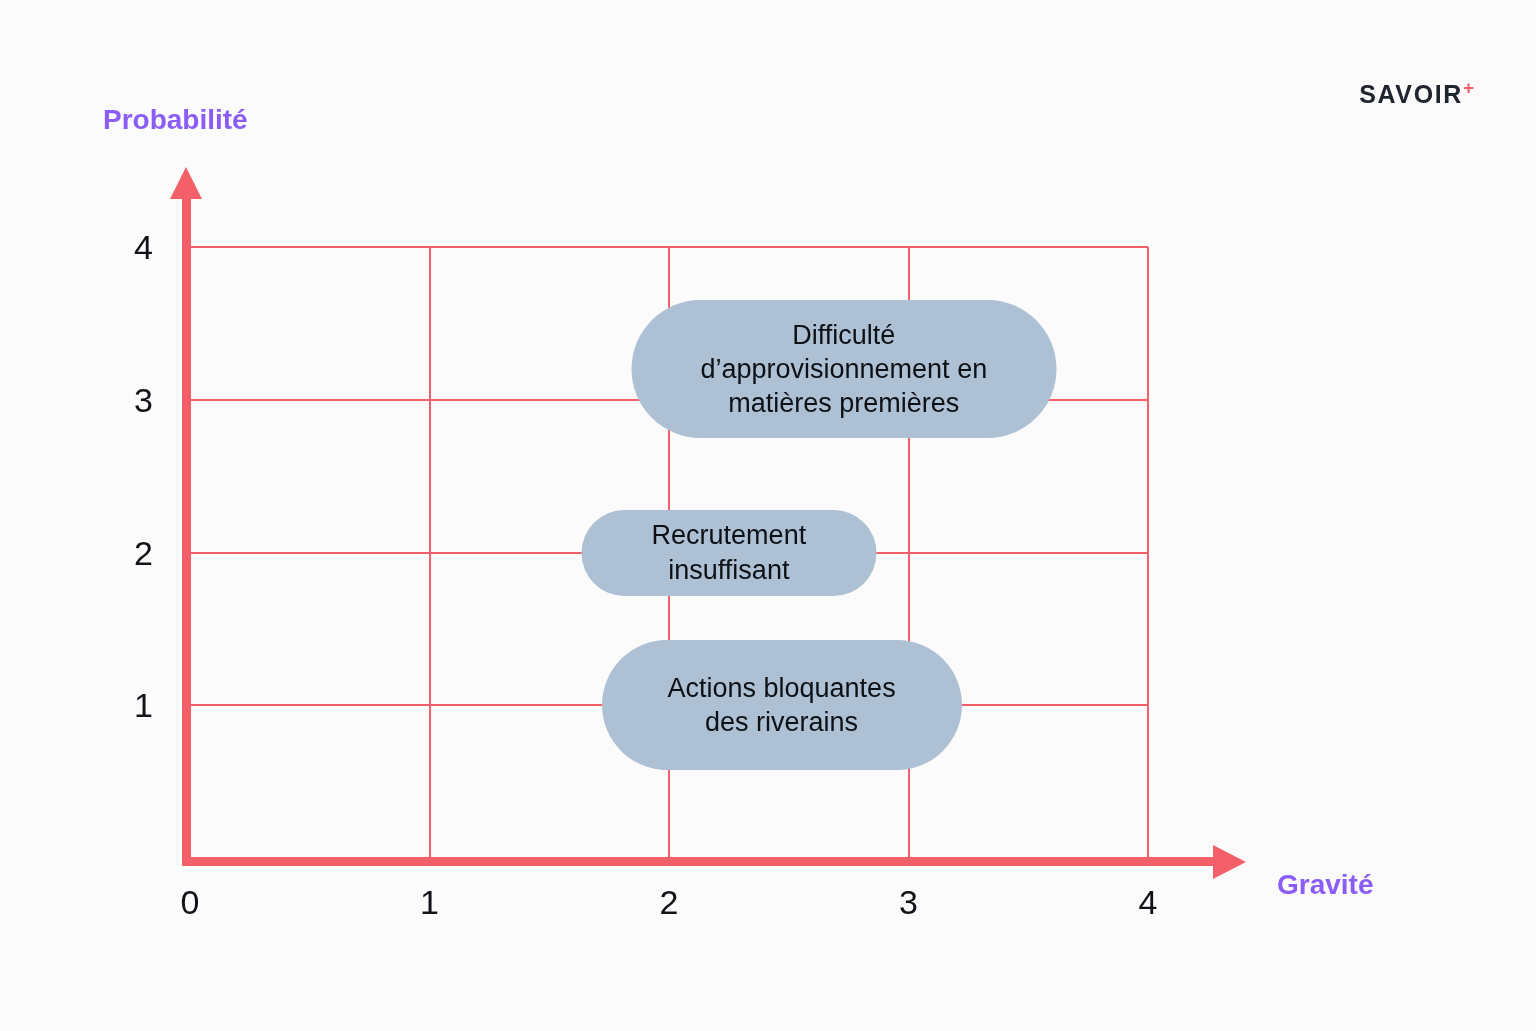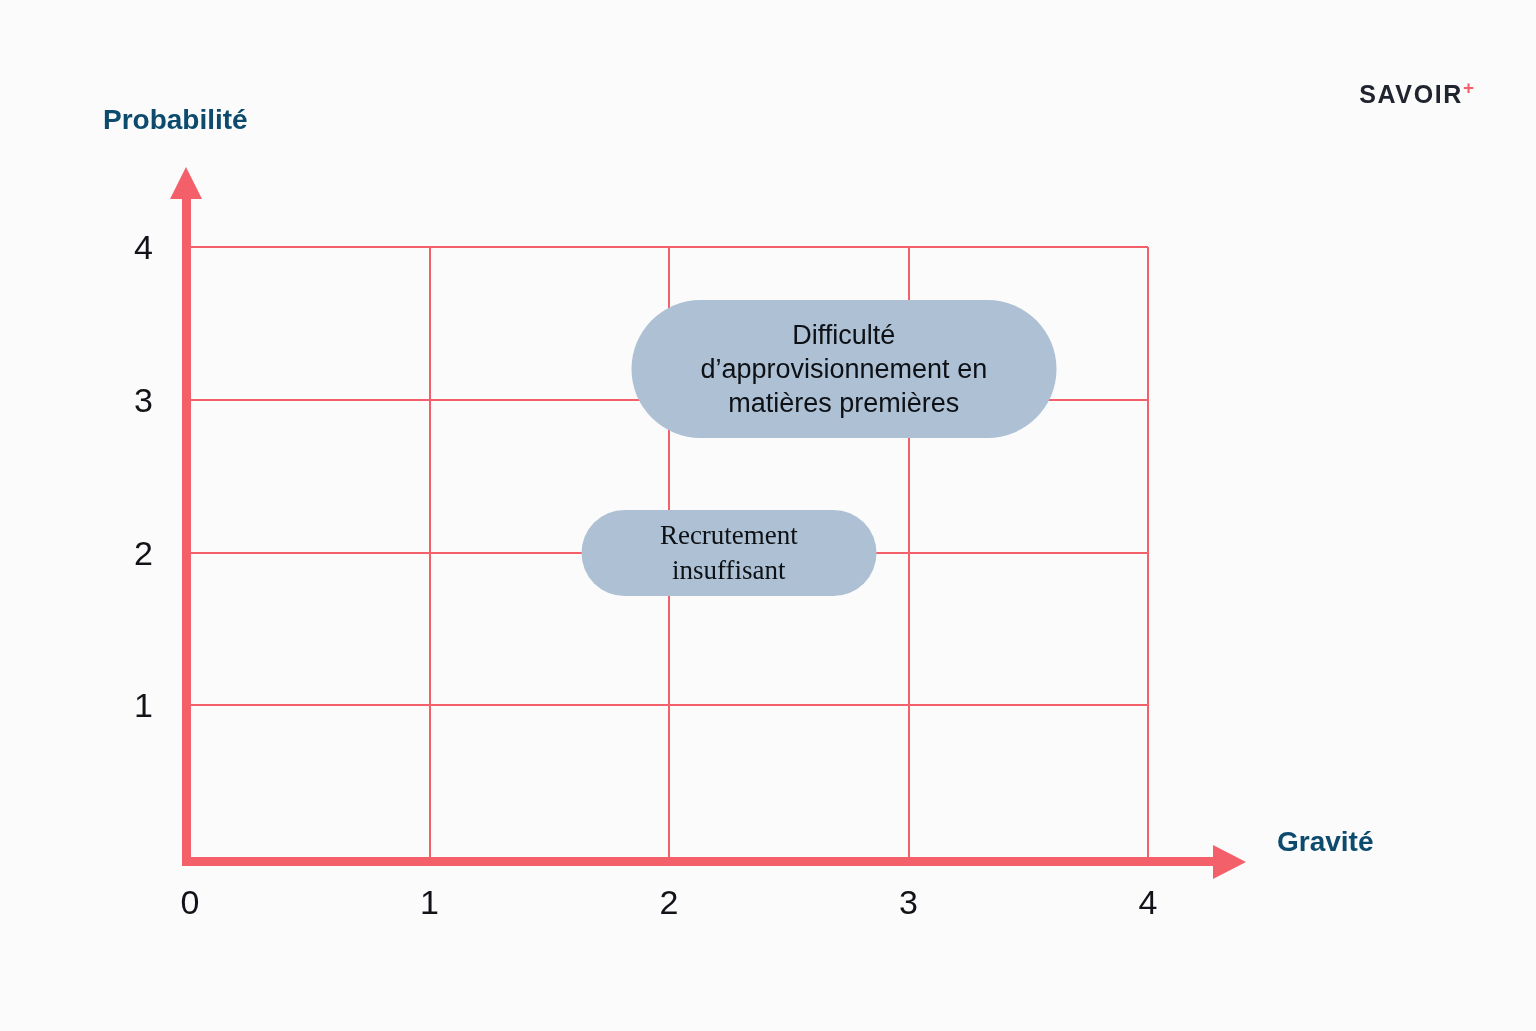--- a/index.html
+++ b/index.html
@@ -39,26 +39,26 @@
     vertical-align: super;
     font-weight: bold;
     letter-spacing: 0;
   }
 
   
   .axis-title {
     position: absolute;
     font-size: 28px;
     font-weight: bold;
-    color: #0c4a6e;
+    color: #8b5cf6;
     white-space: nowrap;
     text-align: center;
   }
   #y-axis-title { left: 103px; top: 104px; }
-  #x-axis-title { left: 1277px; top: 826px; }
+  #x-axis-title { left: 1277px; top: 869px; }
 
   
   
   #plot {
     position: absolute;
     left: 190px;
     top: 247px;
     width: 958px;
     height: 611px;
   }
@@ -176,15 +176,17 @@
       <div class="tick tick-x" style="left: 190px;">0</div>
       <div class="tick tick-x" style="left: 429.5px;">1</div>
       <div class="tick tick-x" style="left: 669px;">2</div>
       <div class="tick tick-x" style="left: 908.5px;">3</div>
       <div class="tick tick-x" style="left: 1148px;">4</div>
     </div>
 
     <div class="pill" style="left: 843.835px; top: 369.2px; width: 425px; height: 138px; font-size: 27px;">Difficulté
 d’approvisionnement en
 matières premières</div>
-    <div class="pill" style="left: 728.875px; top: 552.5px; width: 295px; height: 86px; font-size: 27px; font-family: Liberation Serif, serif;">Recrutement
+    <div class="pill" style="left: 728.875px; top: 552.5px; width: 295px; height: 86px; font-size: 27px;">Recrutement
 insuffisant</div>
+    <div class="pill" style="left: 781.565px; top: 705.25px; width: 360px; height: 130px; font-size: 27px;">Actions bloquantes
+des riverains</div>
   </div>
 
 </body></html>

